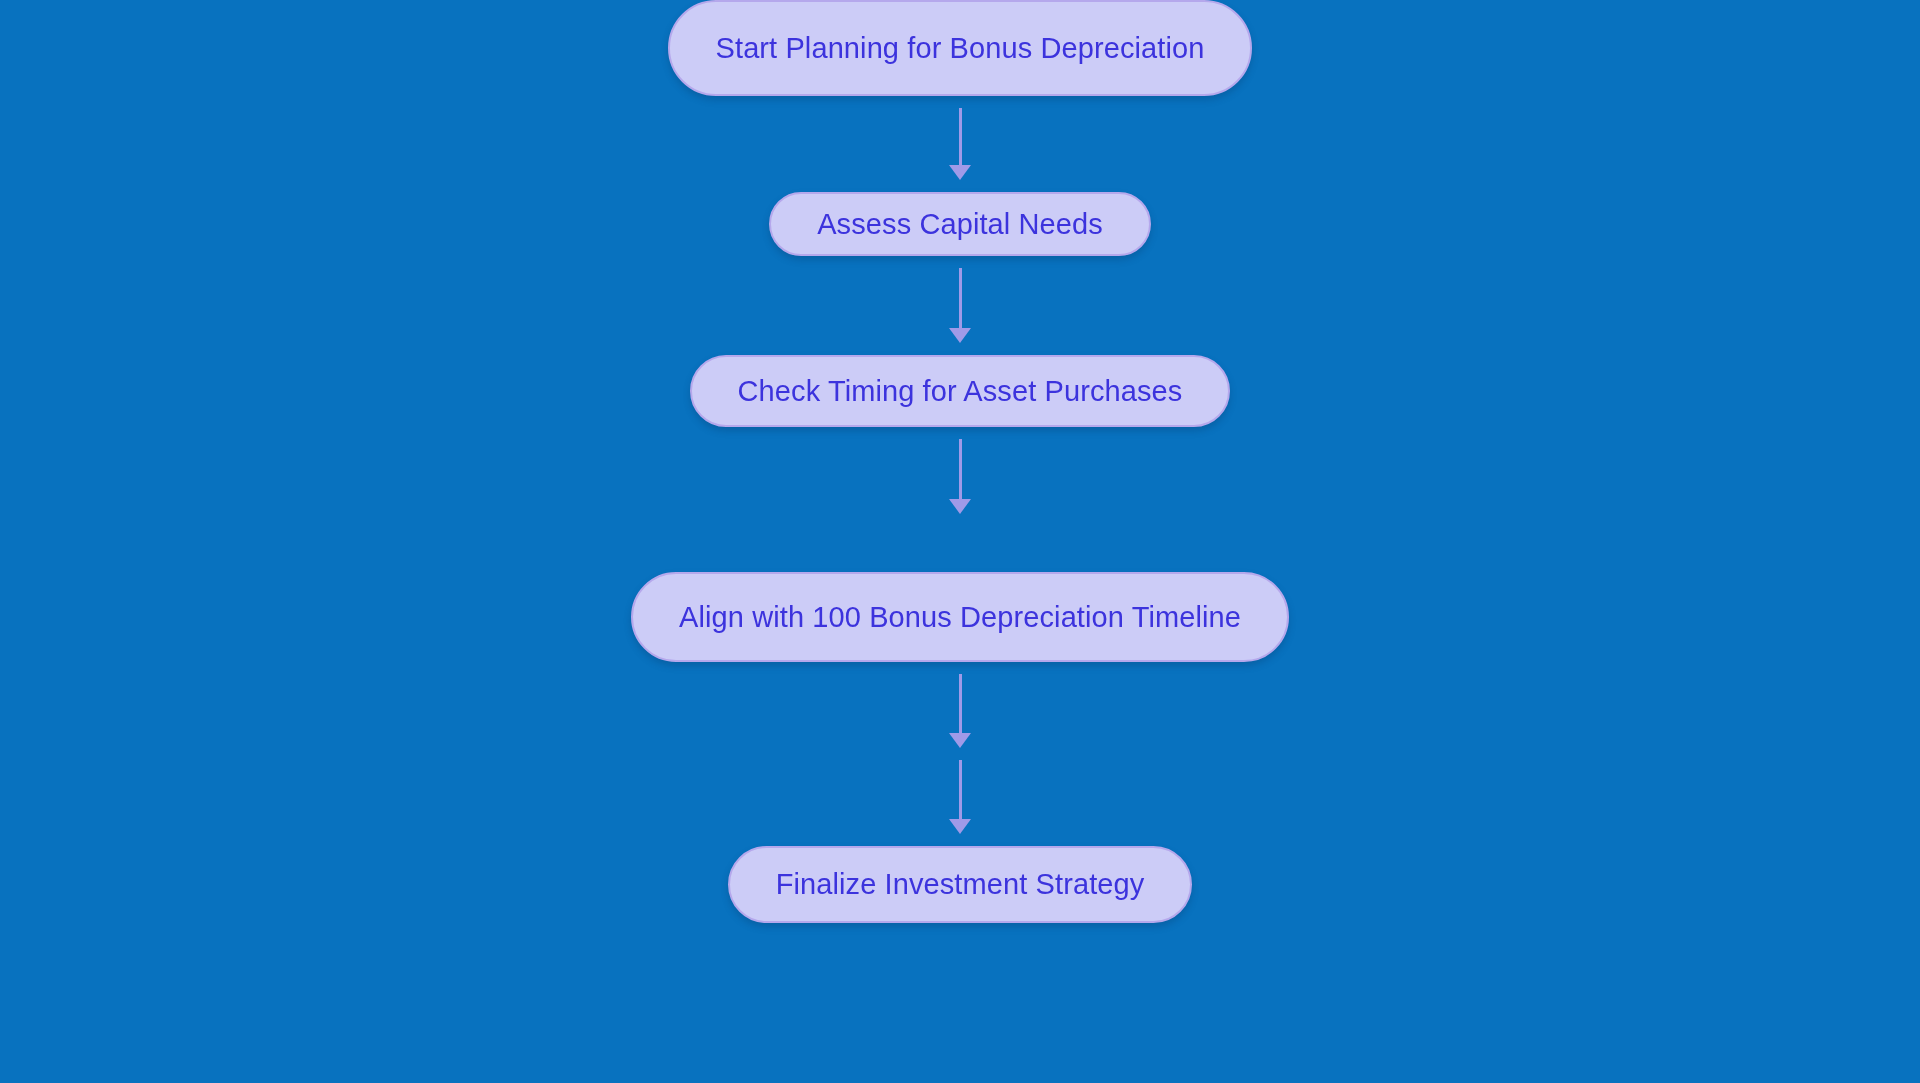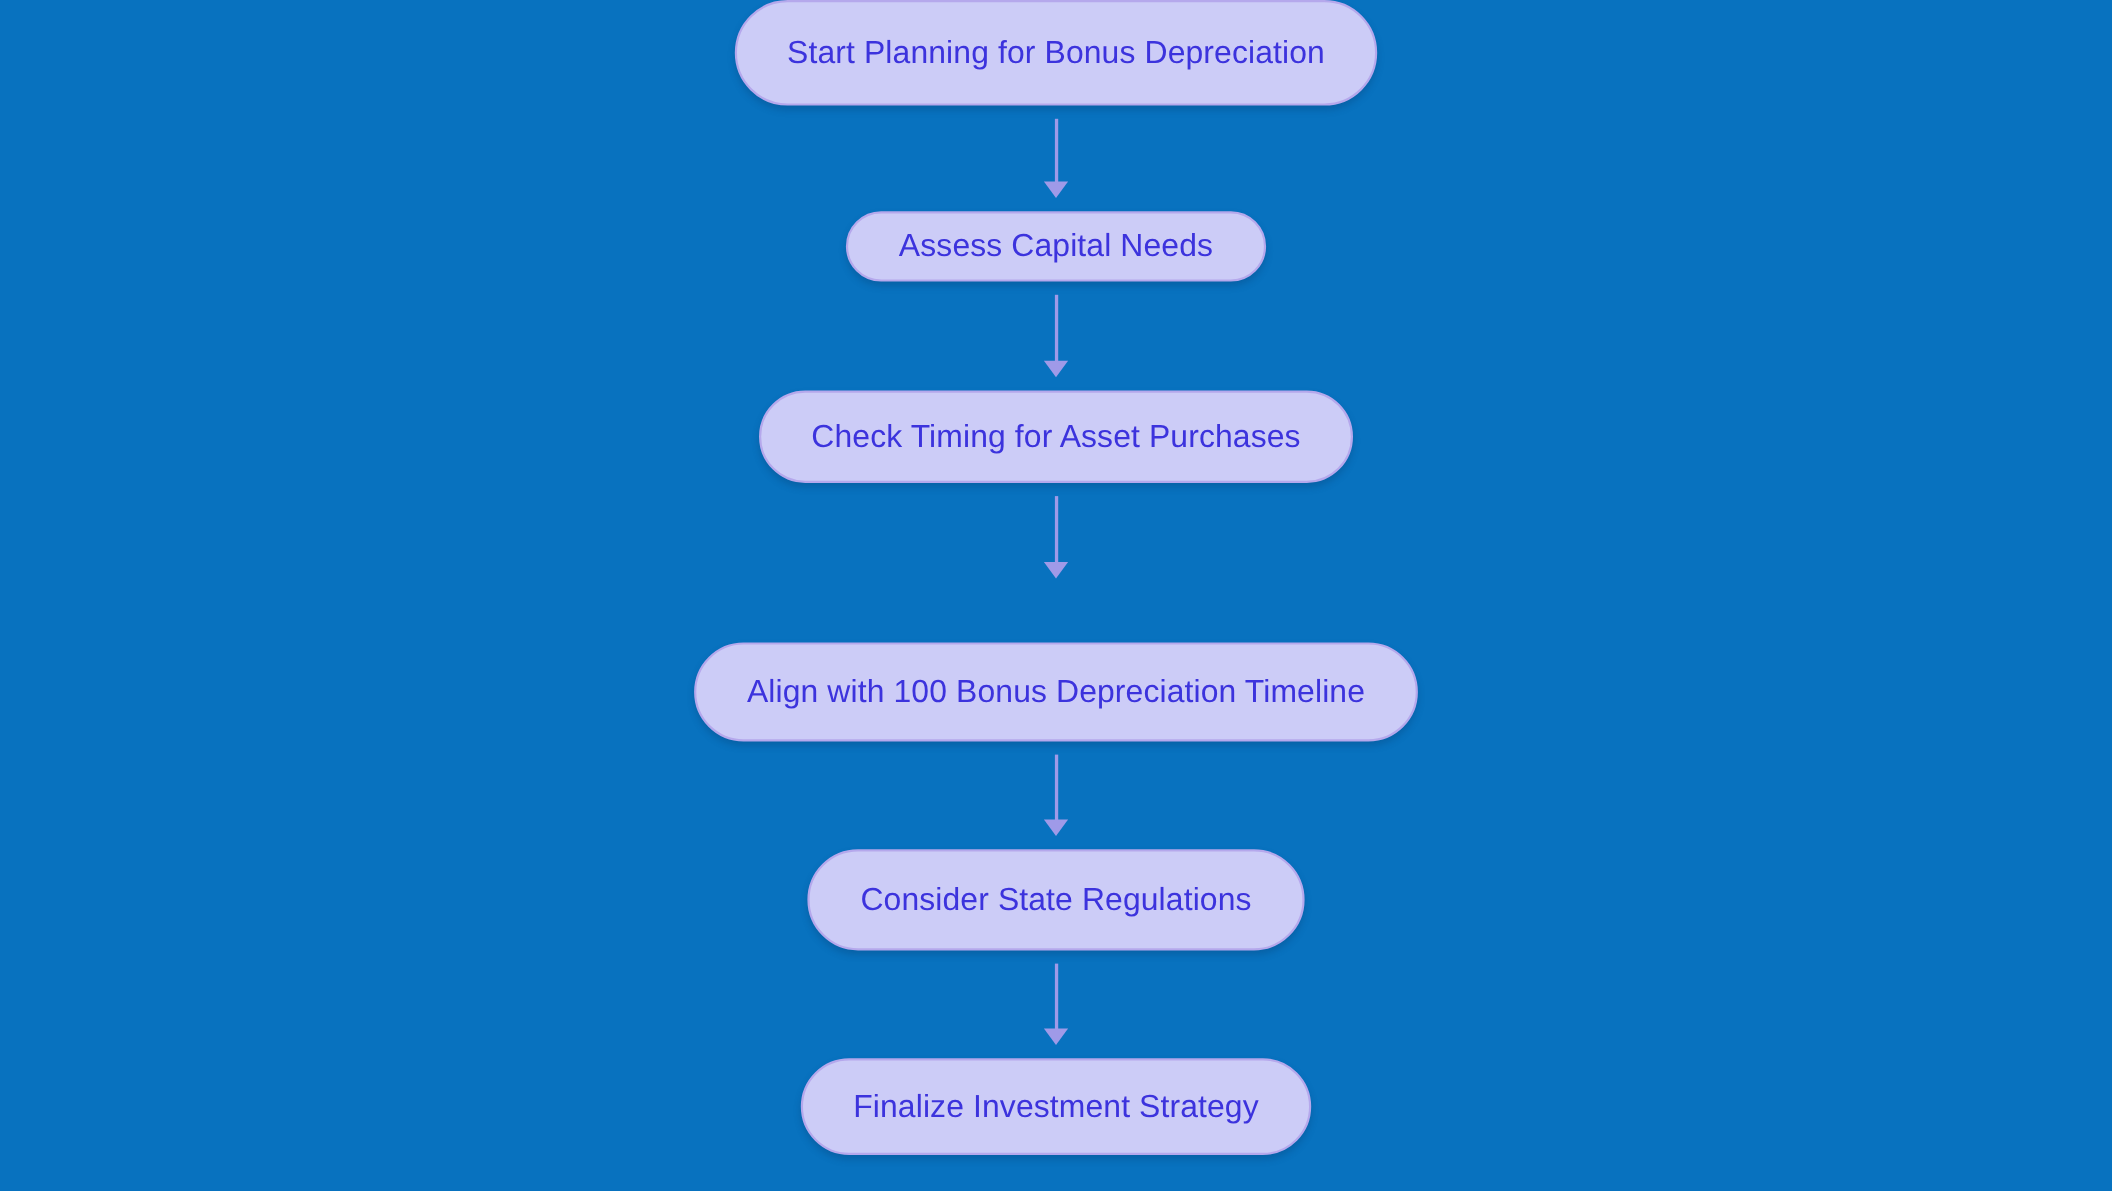--- a/index.html
+++ b/index.html
@@ -55,24 +55,24 @@
     font-size: 29px;
     font-weight: 400;
     letter-spacing: 0.1px;
     line-height: 1;
     white-space: nowrap;
   }
 
   
   .node.n0 { height: 96px; }
   .node.n1 { height: 64px; }
-  .node.n2 { height: 84px; }
+  .node.n2 { height: 72px; }
   .node.n3 { height: 90px; margin-top: 46px; }
   .node.n4 { height: 92px; }
-  .node.n5 { height: 88px; }
+  .node.n5 { height: 77px; }
 
   
   .connector {
     position: relative;
     width: 26px;
     display: flex;
     flex-direction: column;
     align-items: center;
     justify-content: flex-start;
   }
@@ -131,23 +131,20 @@
 
     <div class="node n3">
       <span class="node-label">Align with 100 Bonus Depreciation Timeline</span>
     </div>
 
     <div class="connector c3">
       <div class="line"></div>
       <div class="arrowhead"></div>
     </div>
 
-    <div class="node n4">
-      <span class="node-label">Consider State Regulations</span>
-    </div>
 
     <div class="connector c4">
       <div class="line"></div>
       <div class="arrowhead"></div>
     </div>
 
     <div class="node n5">
       <span class="node-label">Finalize Investment Strategy</span>
     </div>
 

